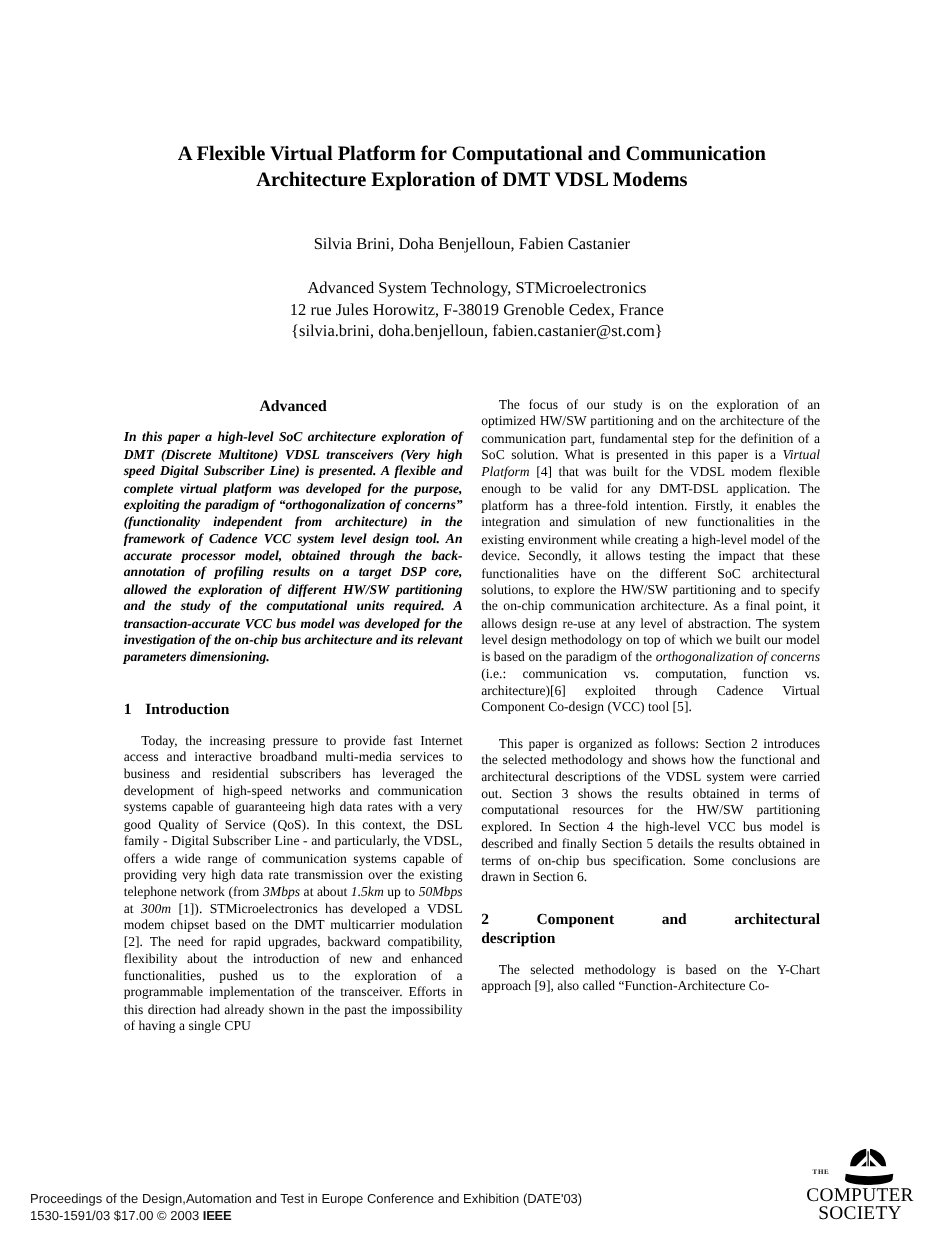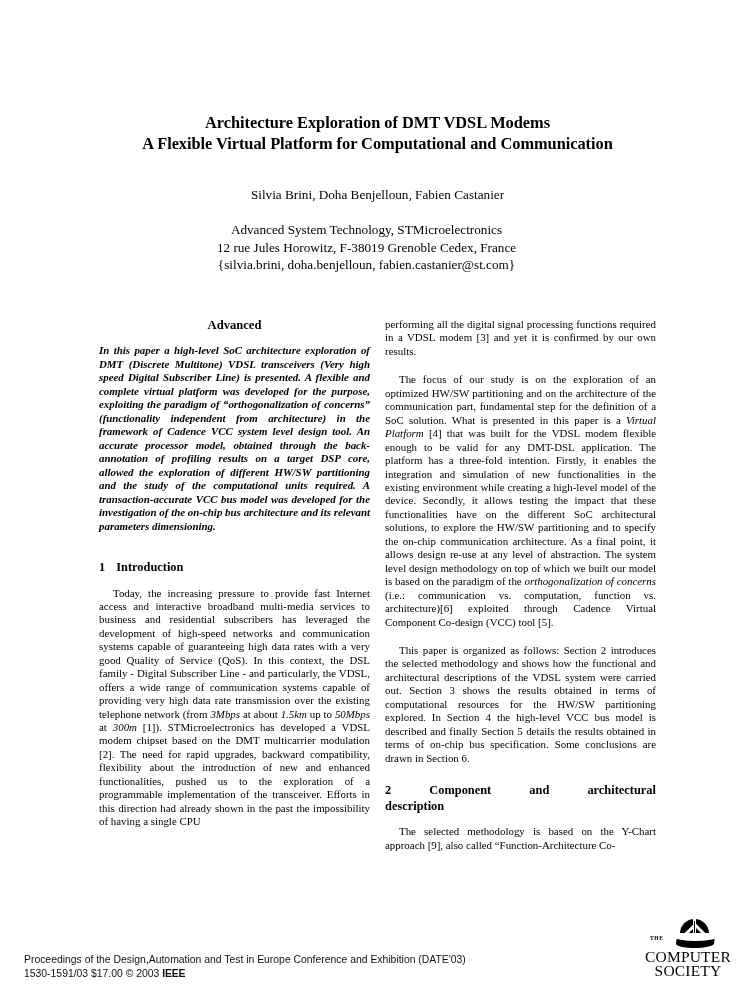--- a/index.html
+++ b/index.html
@@ -44,21 +44,21 @@
     left: 99px;
     top: 186px;
     width: 557px;
     text-align: center;
     font-size: 13.2px;
     line-height: 17px;
   }
 
   .affiliation {
     position: absolute;
-    left: 88px;
+    left: 103px;
     top: 221px;
     width: 557px;
     text-align: center;
     font-size: 13.2px;
     line-height: 17.6px;
   }
   .affil-line { display: block; }
 
   
   .col {
@@ -240,22 +240,22 @@
     display: block;
   }
 </style>
 </head>
 <body>
 
 <div class="page">
 
   <div class="title-block">
     <div class="paper-title">
+      <span class="title-line">A Flexible Virtual Platform for Computational and Communication</span>
       <span class="title-line">Architecture Exploration of DMT VDSL Modems</span>
-      <span class="title-line">A Flexible Virtual Platform for Computational and Communication</span>
     </div>
   </div>
 
   <div class="authors">Silvia Brini, Doha Benjelloun, Fabien Castanier</div>
 
   <div class="affiliation">
     <span class="affil-line">Advanced System Technology, STMicroelectronics</span>
     <span class="affil-line">12 rue Jules Horowitz, F-38019 Grenoble Cedex, France</span>
     <span class="affil-line">{silvia.brini, doha.benjelloun, fabien.castanier@st.com}</span>
   </div>
@@ -271,21 +271,20 @@
         <span>Introduction</span>
       </span>
     </div>
 
     <p class="para first"><span>Today, the increasing pressure to provide fast Internet access and interactive broadband multi-media services to business and residential subscribers has leveraged the development of high-speed networks and communication systems capable of guaranteeing high data rates with a very good Quality of Service (QoS). In this context, the DSL family - Digital Subscriber Line - and particularly, the VDSL, offers a wide range of communication systems capable of providing very high data rate transmission over the existing telephone network (from </span><i class="it">3Mbps</i><span> at about </span><i class="it">1.5km</i><span> up to </span><i class="it">50Mbps</i><span> at </span><i class="it">300m</i><span> [1]). STMicroelectronics has developed a VDSL modem chipset based on the DMT multicarrier modulation [2]. The need for rapid upgrades, backward compatibility, flexibility about the introduction of new and enhanced functionalities, pushed us to the exploration of a programmable implementation of the transceiver. Efforts in this direction had already shown in the past the impossibility of having a single CPU</span></p>
 
   </div>
 
   <div class="col col-right">
 
-    <p class="para cont">performing all the digital signal processing functions required in a VDSL modem [3] and yet it is confirmed by our own results.</p>
 
     <p class="para"><span>The focus of our study is on the exploration of an optimized HW/SW partitioning and on the architecture of the communication part, fundamental step for the definition of a SoC solution. What is presented in this paper is a </span><i class="it">Virtual Platform</i><span> [4] that was built for the VDSL modem flexible enough to be valid for any DMT-DSL application. The platform has a three-fold intention. Firstly, it enables the integration and simulation of new functionalities in the existing environment while creating a high-level model of the device. Secondly, it allows testing the impact that these functionalities have on the different SoC architectural solutions, to explore the HW/SW partitioning and to specify the on-chip communication architecture. As a final point, it allows design re-use at any level of abstraction. The system level design methodology on top of which we built our model is based on the paradigm of the </span><i class="it">orthogonalization of concerns</i><span> (i.e.: communication vs. computation, function vs. architecture)[6] exploited through Cadence Virtual Component Co-design (VCC) tool [5].</span></p>
 
     <p class="para">This paper is organized as follows: Section 2 introduces the selected methodology and shows how the functional and architectural descriptions of the VDSL system were carried out. Section 3 shows the results obtained in terms of computational resources for the HW/SW partitioning explored. In Section 4 the high-level VCC bus model is described and finally Section 5 details the results obtained in terms of on-chip bus specification. Some conclusions are drawn in Section 6.</p>
 
     <div class="sec-head sec-head-2 sec-head-justified">
       <span class="sh-line1">
         <span>2</span>
         <span>Component</span>
         <span>and</span>

